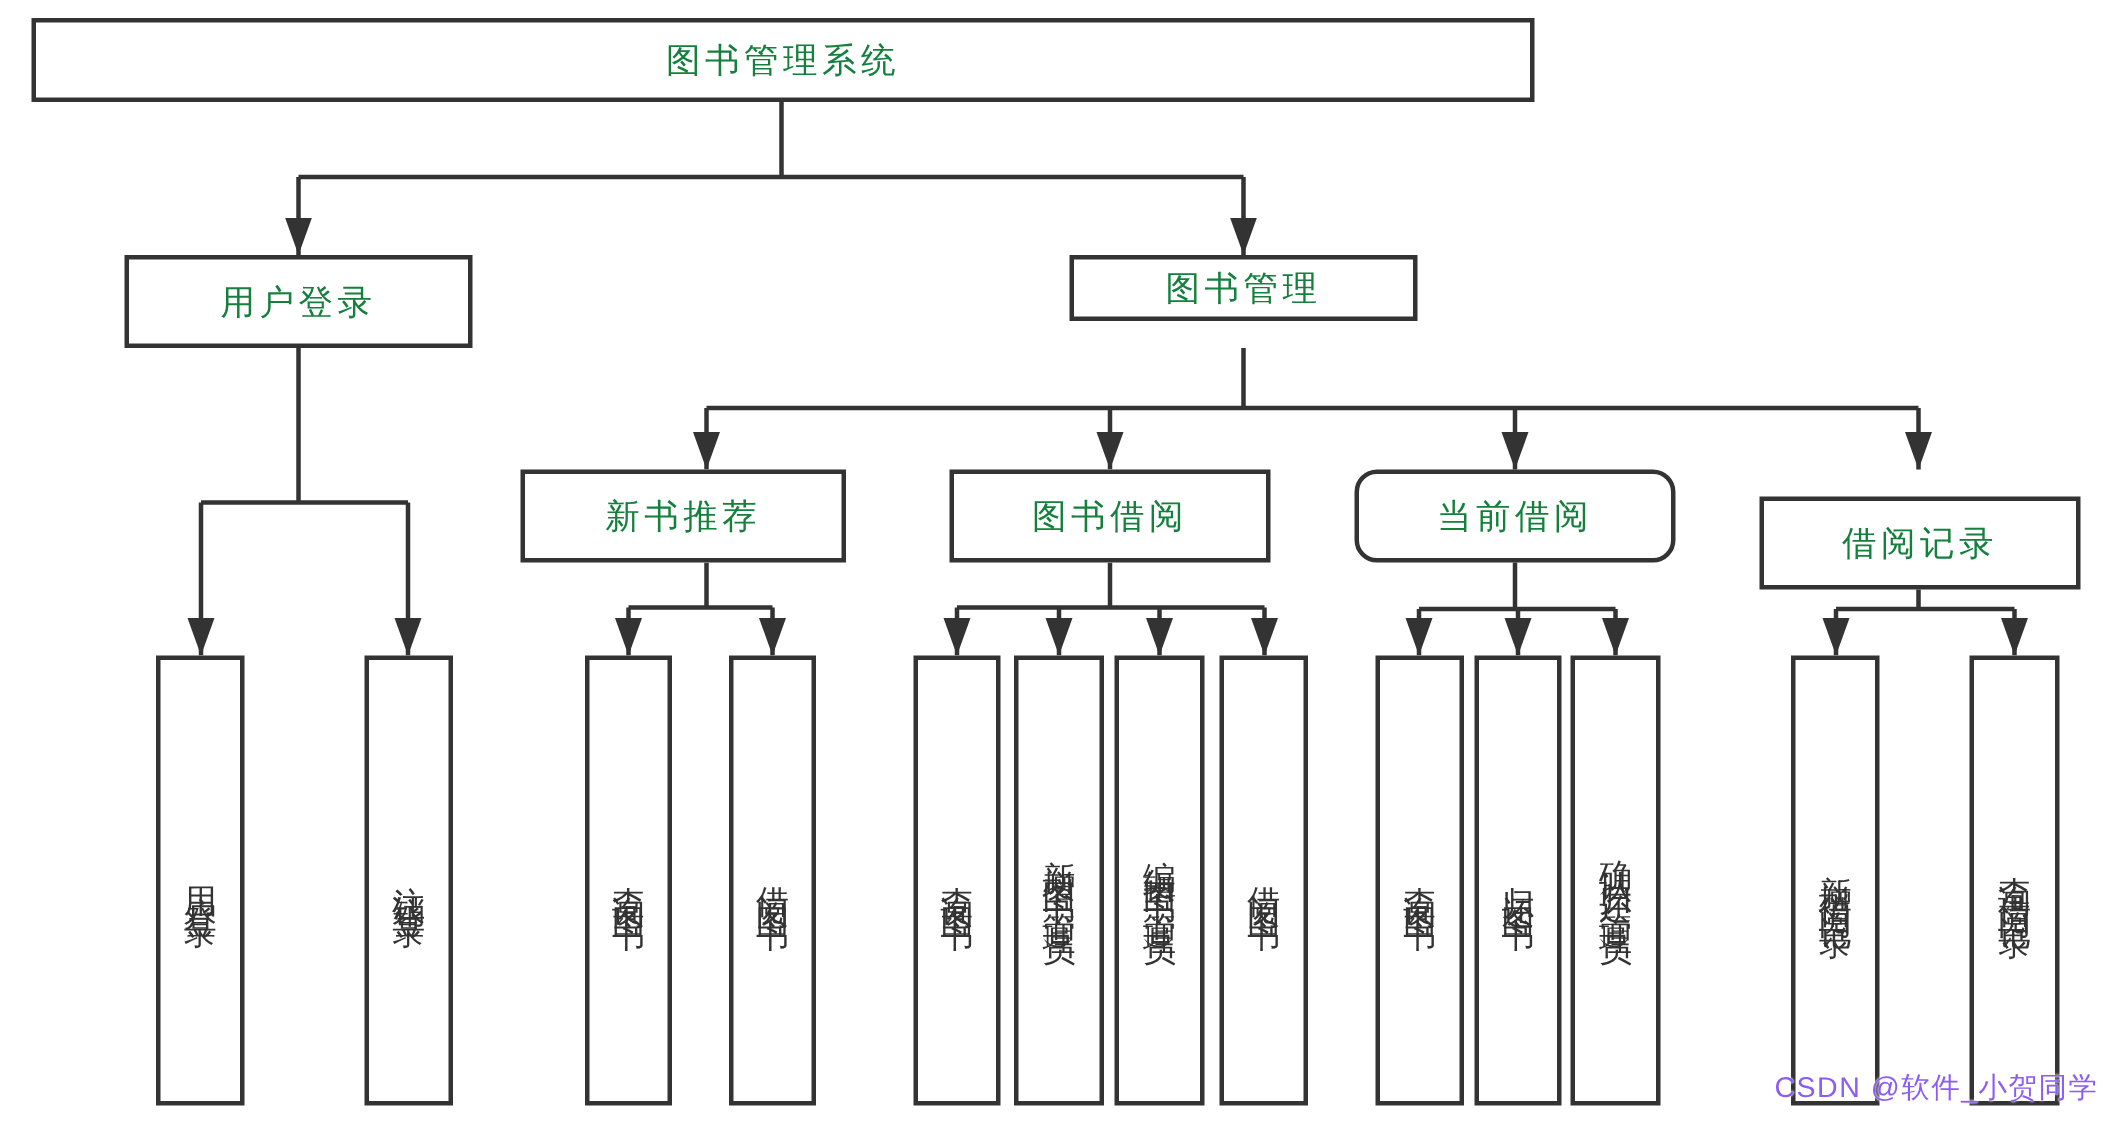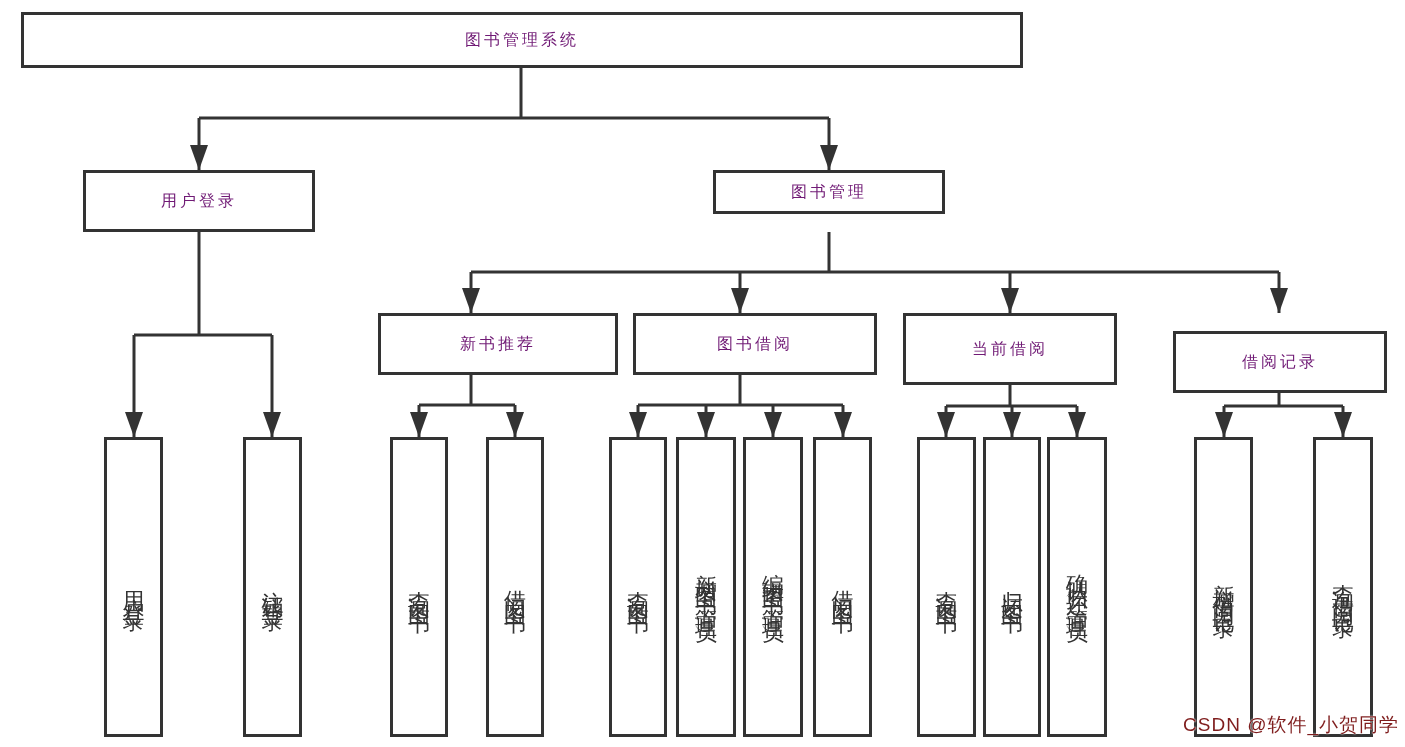--- a/index.html
+++ b/index.html
@@ -27,42 +27,42 @@
     position: absolute;
     box-sizing: border-box;
     border: 3px solid #333333;
     background: #ffffff;
     display: flex;
     align-items: center;
     justify-content: center;
     color: #333333;
   }
   .hnode span {
-    font-size: 16px;
+    font-size: 23px;
     letter-spacing: 3px;
     line-height: 1;
     white-space: nowrap;
-    color: #701a75;
+    color: #15803d;
   }
   .vnode span {
     writing-mode: vertical-lr;
     text-orientation: mixed;
     font-size: 22px;
     letter-spacing: 7px;
     line-height: 1;
     white-space: nowrap;
     color: #333333;
   }
   .watermark {
     position: absolute;
     right: 6px;
     bottom: 9px;
     font-size: 19px;
     letter-spacing: 1px;
-    color: #7f1d1d;
+    color: #8b5cf6;
     text-shadow: 0 0 2px #ffffff, 0 0 1px #ffffff;
     z-index: 10;
     white-space: nowrap;
   }
 </style>
 </head>
 <body>
 
 <div id="chart">
 
@@ -113,27 +113,27 @@
     <span>图书管理系统</span>
   </div>
 
   <div class="node hnode" style="left:83px; top:170px; width:232px; height:62px;">
     <span>用户登录</span>
   </div>
   <div class="node hnode" style="left:713px; top:170px; width:232px; height:44px;">
     <span>图书管理</span>
   </div>
 
-  <div class="node hnode" style="left:378px; top:313px; width:240px; height:62px;">
+  <div class="node hnode" style="left:347px; top:313px; width:217px; height:62px;">
     <span>新书推荐</span>
   </div>
-  <div class="node hnode" style="left:633px; top:313px; width:244px; height:62px;">
+  <div class="node hnode" style="left:633px; top:313px; width:214px; height:62px;">
     <span>图书借阅</span>
   </div>
-  <div class="node hnode" style="left:903px; top:313px; width:214px; height:72px;">
+  <div class="node hnode" style="left:903px; top:313px; width:214px; height:62px;border-radius:15px;">
     <span>当前借阅</span>
   </div>
   <div class="node hnode" style="left:1173px; top:331px; width:214px; height:62px;">
     <span>借阅记录</span>
   </div>
 
   <div class="node vnode" style="left:104px; top:437px; width:59px; height:300px;">
     <span>用户登录</span>
   </div>
   <div class="node vnode" style="left:243px; top:437px; width:59px; height:300px;">

